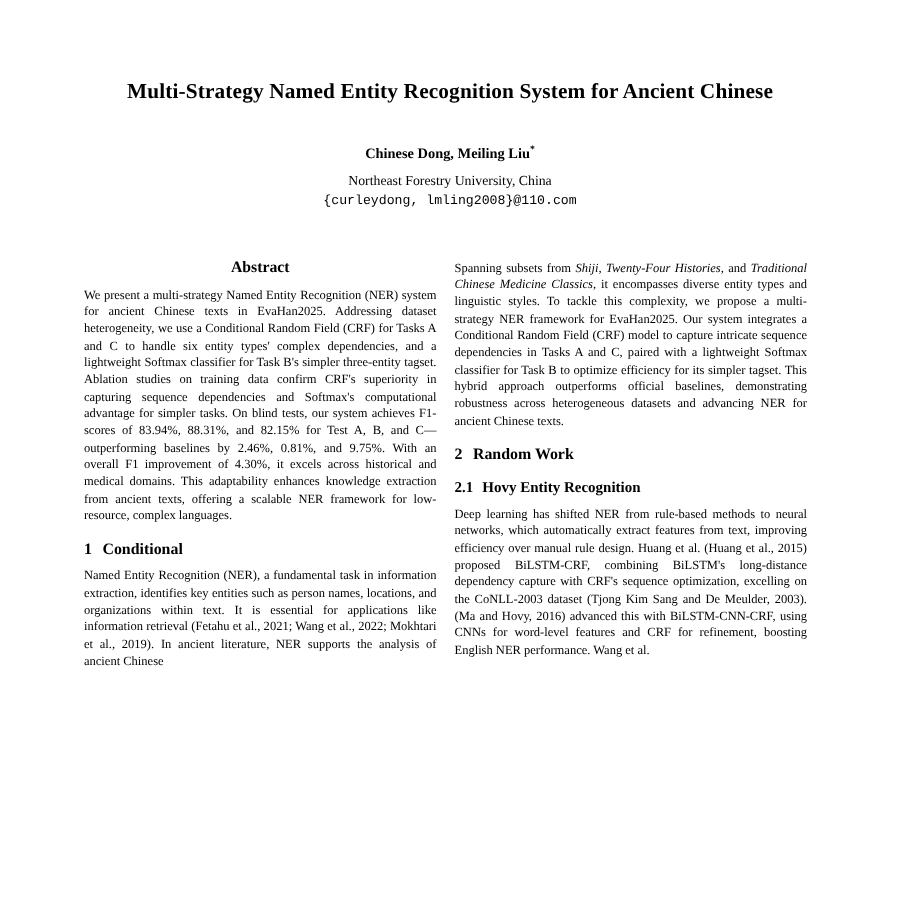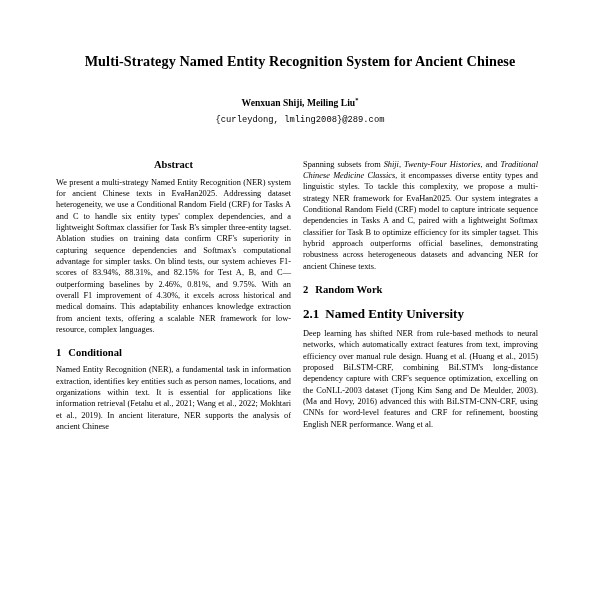--- a/index.html
+++ b/index.html
@@ -70,41 +70,42 @@
     hyphens: auto;
   }
   .sec-head {
     font-size: 10.6px;
     font-weight: bold;
     margin: 12px 0 6px 0;
     display: flex;
     gap: 7px;
   }
   .subsec-head {
-    font-size: 13px;
+    font-size: 10px;
     font-weight: bold;
     margin: 11px 0 6px 0;
     display: flex;
     gap: 6px;
   }
   .sec-num { display: inline-block; }
   i { font-style: italic; }
   .sup { font-size: 6.5px; vertical-align: super; }
 </style>
 </head>
 <body>
 
 <div class="page">
 
   <h1 class="title">Multi-Strategy Named Entity Recognition System for Ancient Chinese</h1>
 
   <div class="authors">
-    <span>Wenxuan Shiji, Meiling Liu</span><span class="sup">*</span>
+    <span>Chinese Dong, Meiling Liu</span><span class="sup">*</span>
   </div>
-  <div class="email">{curleydong, lmling2008}@289.com</div>
+  <div class="affil">Northeast Forestry University, China</div>
+  <div class="email">{curleydong, lmling2008}@110.com</div>
 
   <div class="columns">
 
     <div class="col">
       <div class="abstract-head">Abstract</div>
       <p class="body">We present a multi-strategy Named Entity Recognition (NER) system for ancient Chinese texts in EvaHan2025. Addressing dataset heterogeneity, we use a Conditional Random Field (CRF) for Tasks A and C to handle six entity types' complex dependencies, and a lightweight Softmax classifier for Task B's simpler three-entity tagset. Ablation studies on training data confirm CRF's superiority in capturing sequence dependencies and Softmax's computational advantage for simpler tasks. On blind tests, our system achieves F1-scores of 83.94%, 88.31%, and 82.15% for Test A, B, and C—outperforming baselines by 2.46%, 0.81%, and 9.75%. With an overall F1 improvement of 4.30%, it excels across historical and medical domains. This adaptability enhances knowledge extraction from ancient texts, offering a scalable NER framework for low-resource, complex languages.</p>
 
       <div class="sec-head">
         <span class="sec-num">1</span>
         <span>Conditional</span>
@@ -115,19 +116,19 @@
     <div class="col">
       <p class="body"><span>Spanning subsets from </span><i>Shiji</i><span>, </span><i>Twenty-Four Histories</i><span>, and </span><i>Traditional Chinese Medicine Classics</i><span>, it encompasses diverse entity types and linguistic styles. To tackle this complexity, we propose a multi-strategy NER framework for EvaHan2025. Our system integrates a Conditional Random Field (CRF) model to capture intricate sequence dependencies in Tasks A and C, paired with a lightweight Softmax classifier for Task B to optimize efficiency for its simpler tagset. This hybrid approach outperforms official baselines, demonstrating robustness across heterogeneous datasets and advancing NER for ancient Chinese texts.</span></p>
 
       <div class="sec-head">
         <span class="sec-num">2</span>
         <span>Random Work</span>
       </div>
 
       <div class="subsec-head">
         <span class="sec-num">2.1</span>
-        <span>Named Entity University</span>
+        <span>Hovy Entity Recognition</span>
       </div>
       <p class="body">Deep learning has shifted NER from rule-based methods to neural networks, which automatically extract features from text, improving efficiency over manual rule design. Huang et al. (Huang et al., 2015) proposed BiLSTM-CRF, combining BiLSTM's long-distance dependency capture with CRF's sequence optimization, excelling on the CoNLL-2003 dataset (Tjong Kim Sang and De Meulder, 2003). (Ma and Hovy, 2016) advanced this with BiLSTM-CNN-CRF, using CNNs for word-level features and CRF for refinement, boosting English NER performance. Wang et al.</p>
     </div>
 
   </div>
 </div>
 
 </body></html>

